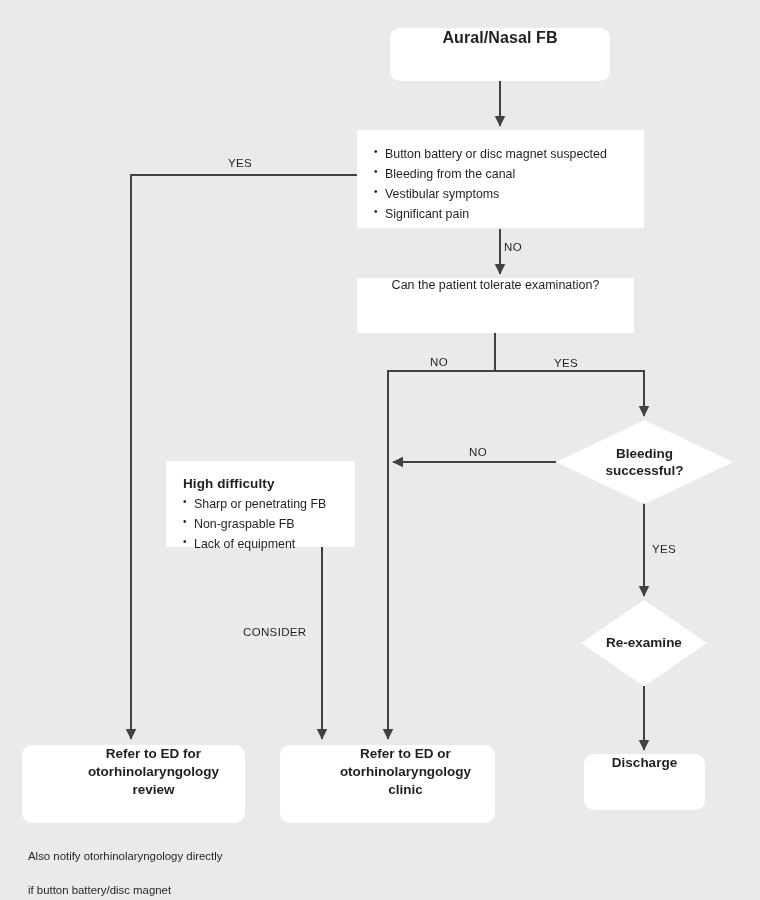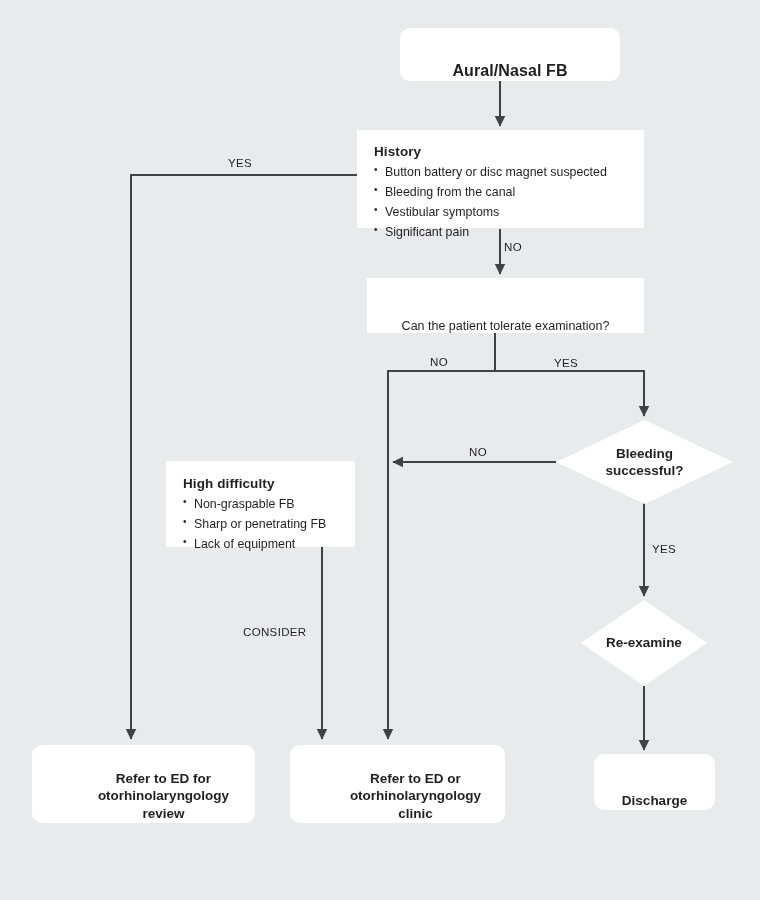--- a/index.html
+++ b/index.html
@@ -30,24 +30,23 @@
     position: absolute;
     box-sizing: border-box;
     background: #ffffff;
     color: #231f20;
   }
   .node.rounded {
     border-radius: 10px;
   }
   .node.center {
     display: flex;
-    align-items: flex-end;
+    align-items: flex-start;
     justify-content: center;
     text-align: center;
-    margin-left: 10px;
   }
   .title-text {
     font-size: 16px;
     font-weight: bold;
     letter-spacing: 0.1px;
     line-height: 1.25;
   }
   .terminal-text {
     font-size: 13.5px;
     font-weight: bold;
@@ -159,21 +158,20 @@
 
       <path d="M 322,547 L 322,739" marker-end="url(#arrow)"></path>
     </g>
   </svg>
 
   <div class="node rounded center" style="left:390px; top:28px; width:220px; height:53px;">
     <span class="title-text">Aural/Nasal FB</span>
   </div>
 
   <div class="node listbox" style="left:357px; top:130px; width:287px; height:98px;">
-    <div class="hdr">History</div>
     <ul>
       <li>Button battery or disc magnet suspected</li>
       <li>Bleeding from the canal</li>
       <li>Vestibular symptoms</li>
       <li>Significant pain</li>
     </ul>
   </div>
 
   <div class="node center" style="left:357px; top:278px; width:277px; height:55px;">
     <span class="plain-text">Can the patient tolerate examination?</span>
@@ -194,22 +192,22 @@
   <div class="diamond-wrap" style="left:581px; top:600px; width:126px; height:86px;">
     <svg width="126" height="86" viewBox="0 0 126 86">
       <polygon points="63,0 126,43 63,86 0,43" fill="#ffffff"></polygon>
     </svg>
     <div class="diamond-label">Re-examine</div>
   </div>
 
   <div class="node listbox" style="left:166px; top:461px; width:189px; height:86px; padding-top:15px;">
     <div class="hdr">High difficulty</div>
     <ul>
+      <li>Sharp or penetrating FB</li>
       <li>Non-graspable FB</li>
-      <li>Sharp or penetrating FB</li>
       <li>Lack of equipment</li>
     </ul>
   </div>
 
   <div class="node rounded center" style="left:22px; top:745px; width:223px; height:78px;padding-left:40px;">
     <span class="terminal-text">
       <span>Refer to ED for</span><br>
       <span>otorhinolaryngology</span><br>
       <span>review</span>
     </span>
@@ -228,14 +226,18 @@
   </div>
 
   <div class="edge-label" style="left:228px; top:157px;">YES</div>
   <div class="edge-label" style="left:504px; top:241px;">NO</div>
   <div class="edge-label" style="left:430px; top:356px;">NO</div>
   <div class="edge-label" style="left:554px; top:357px;">YES</div>
   <div class="edge-label" style="left:469px; top:446px;">NO</div>
   <div class="edge-label" style="left:652px; top:543px;">YES</div>
   <div class="edge-label" style="left:243px; top:626px;">CONSIDER</div>
 
+  <div class="footnote" style="left:28px; top:831px; width:330px;">
+    <span>Also notify otorhinolaryngology directly</span><br>
+    <span>if button battery/disc magnet</span>
+  </div>
 
 </div>
 
 </body></html>

